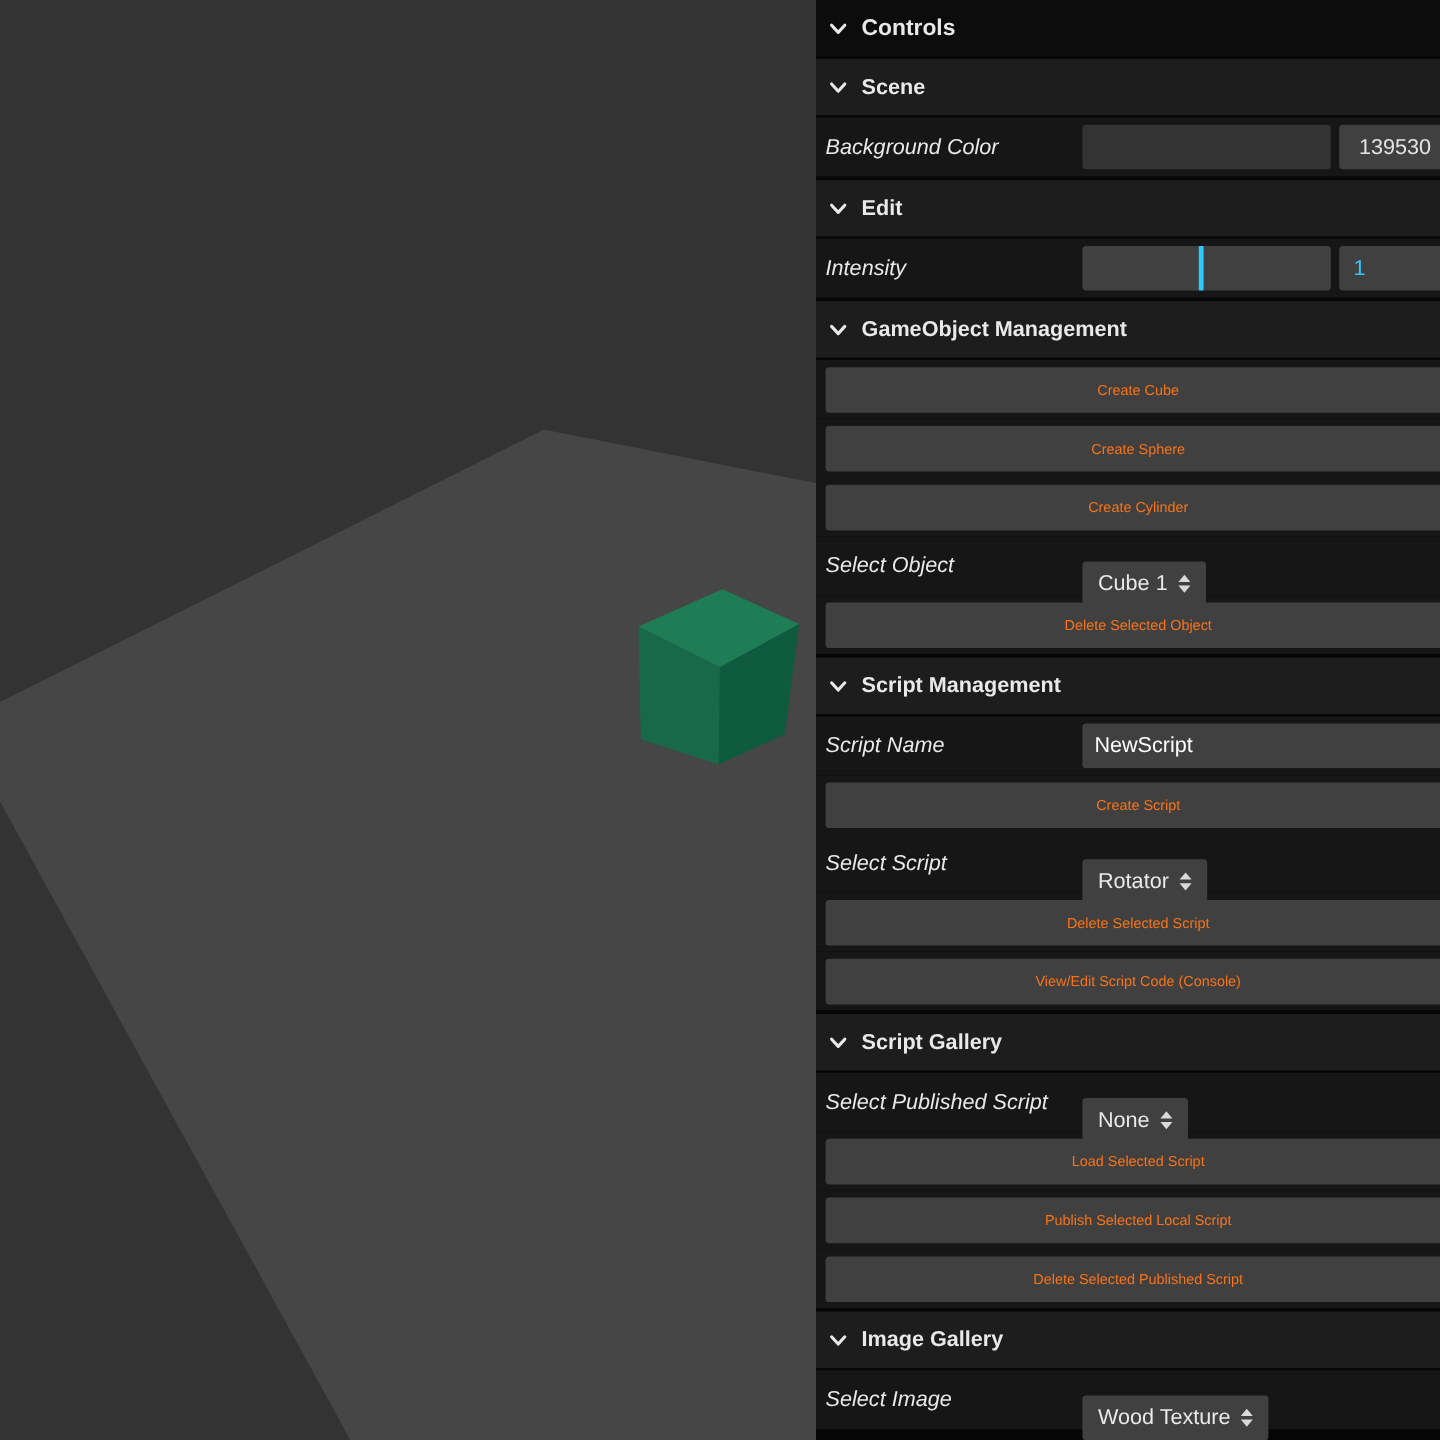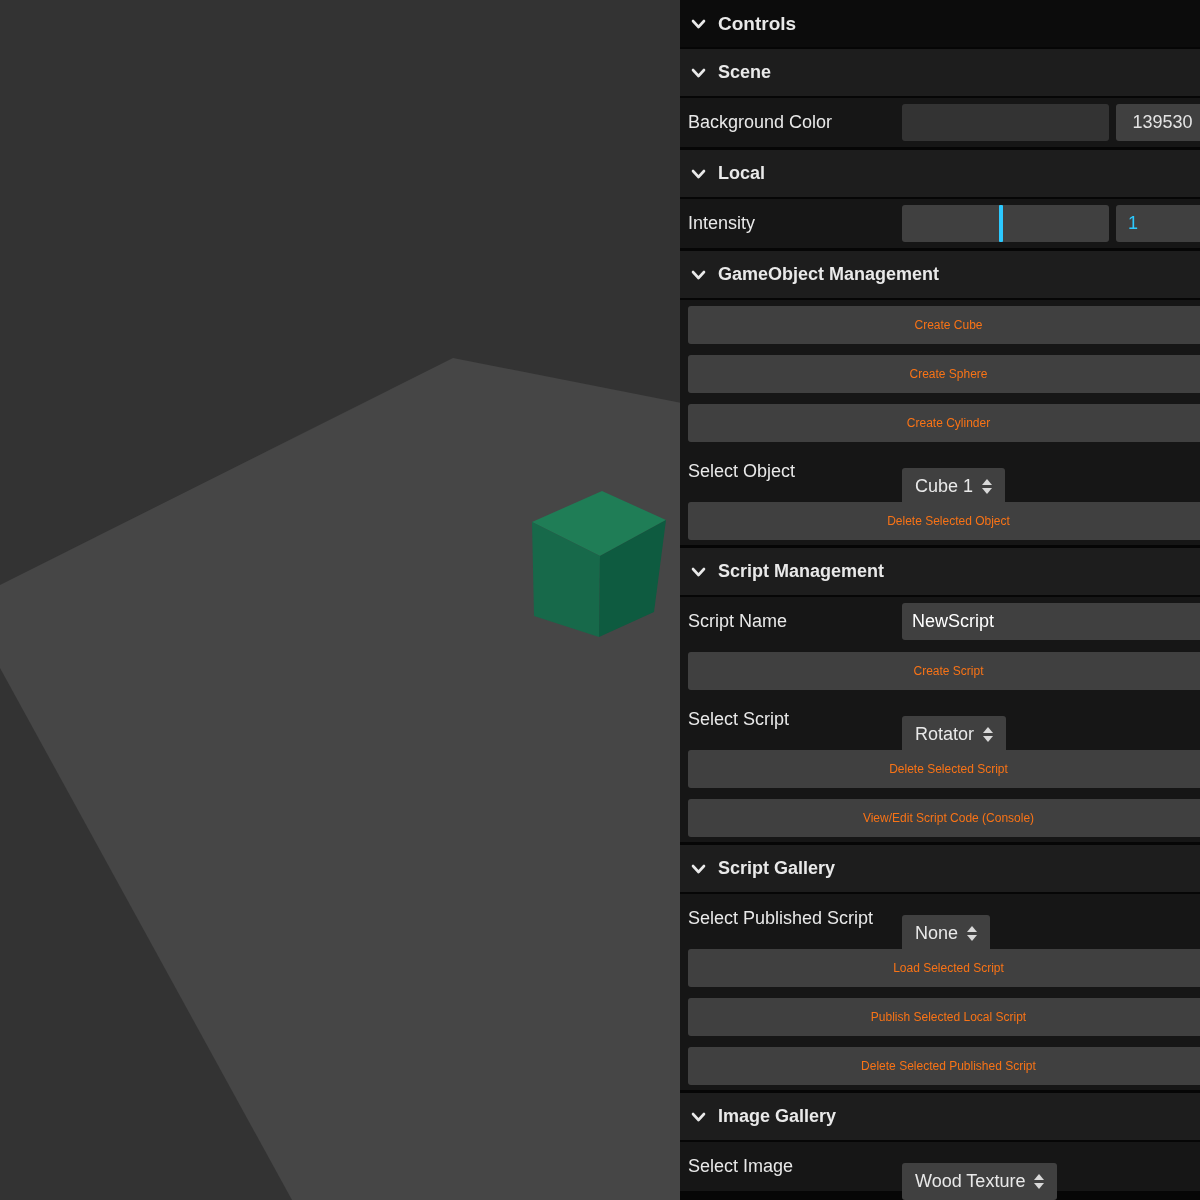--- a/index.html
+++ b/index.html
@@ -23,21 +23,21 @@
     padding-left:11px;background:#1d1d1d;border-bottom:2px solid #060606;
     font-weight:bold;cursor:pointer;
   }
   .root-title{background:#0c0c0c;font-size:19px;}
   .chev{width:15px;height:10px;flex:none;}
   .section{margin-bottom:3px;flex:none;}
   .row{
     height:49px;background:#161616;display:flex;align-items:center;
     padding:0 7px 0 8px;box-sizing:border-box;
   }
-  .name{min-width:214px;white-space:nowrap;color:#e9e9e9;}
+  .name{min-width:214px;white-space:nowrap;color:#e9e9e9;font-style:italic;}
   .widget{flex:1;display:flex;align-items:center;gap:7px;min-width:0;}
   .btn{
     flex:1;height:38px;background:#404040;border:none;border-radius:3px;
     color:#f97316;font-size:12px;font-family:inherit;cursor:pointer;padding:0 6px;
     white-space:nowrap;
   }
   .swatch{flex:1;height:37px;border-radius:3px;background:#333333;cursor:pointer;}
   .hexbox{
     width:93px;flex:none;height:37px;background:#404040;border-radius:3px;
     display:flex;align-items:center;justify-content:center;color:#e4e4e4;cursor:text;
@@ -105,21 +105,21 @@
         <div class="hexbox">139530</div>
       </div>
     </div>
   </div>
 
   <div class="section">
     <div class="title">
       <svg class="chev" viewBox="0 0 15 10">
         <polyline points="2,2 7.5,8 13,2" fill="none" stroke="#e9e9e9" stroke-width="2.6" stroke-linecap="round" stroke-linejoin="round"></polyline>
       </svg>
-      <span>Local</span>
+      <span>Edit</span>
     </div>
     <div class="row">
       <div class="name">Intensity</div>
       <div class="widget">
         <div class="slider">
           <div class="slider-thumb" style="left: calc(48% - 2px); background: rgb(44, 201, 255);"></div>
         </div>
         <div class="numbox" style="color: rgb(44, 201, 255);">1</div>
       </div>
     </div>

